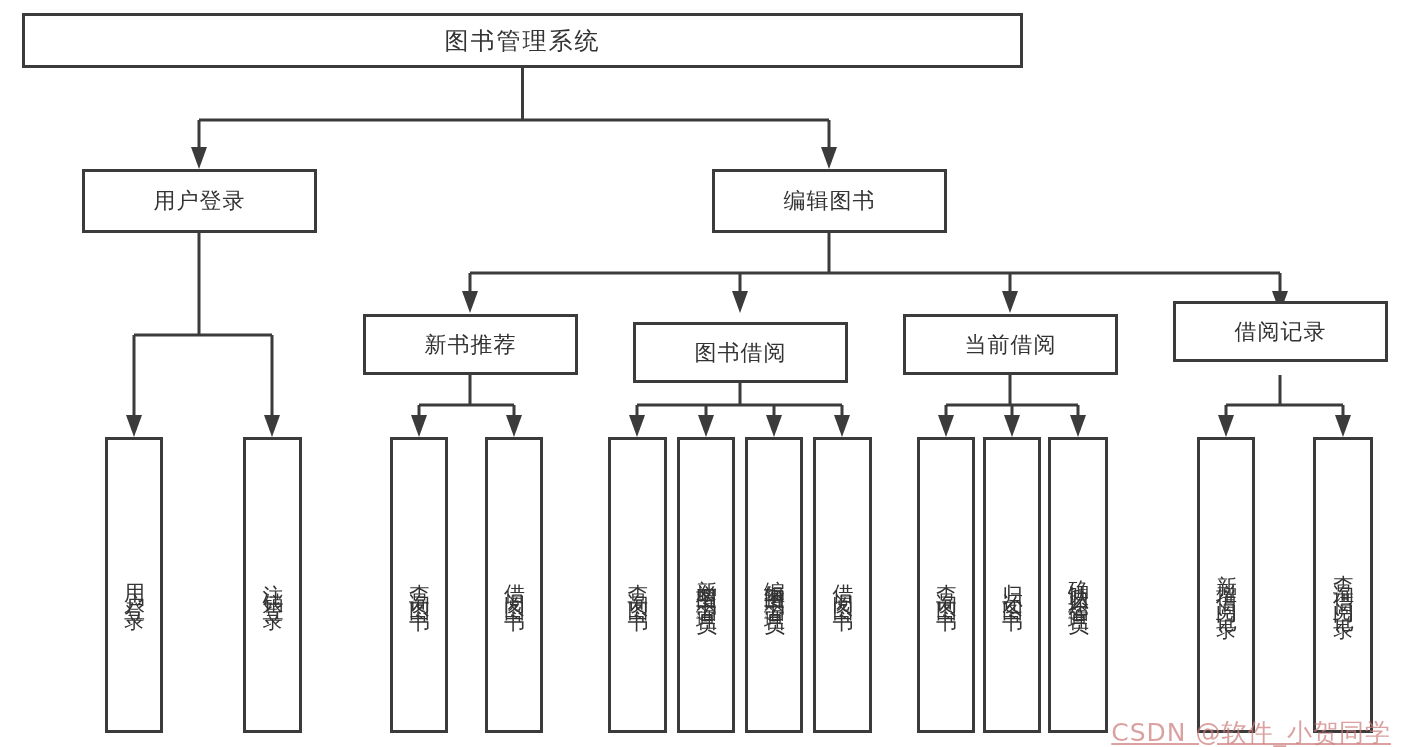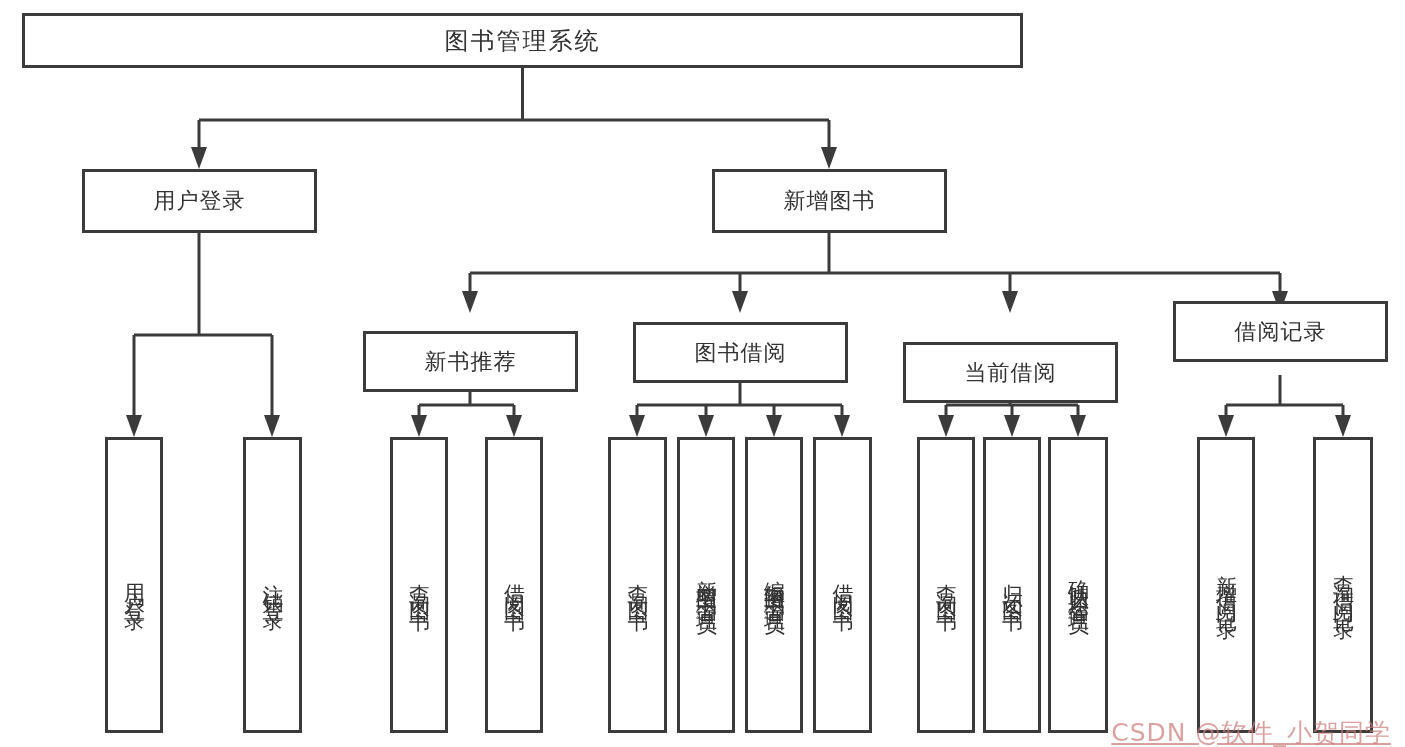--- a/index.html
+++ b/index.html
@@ -110,25 +110,25 @@
       <polygon points="1070,415 1086,415 1078,437"></polygon>
 
       <polygon points="1218,415 1234,415 1226,437"></polygon>
       <polygon points="1335,415 1351,415 1343,437"></polygon>
     </g>
   </svg>
 
   <div class="node root" style="left:22px; top:13px; width:1001px; height:55px;">图书管理系统</div>
 
   <div class="node" style="left:82px; top:169px; width:235px; height:64px;">用户登录</div>
-  <div class="node" style="left:712px; top:169px; width:235px; height:64px;">新增图书</div>
+  <div class="node" style="left:712px; top:169px; width:235px; height:64px;">编辑图书</div>
 
-  <div class="node" style="left:363px; top:314px; width:215px; height:61px;margin-top:17px;">新书推荐</div>
+  <div class="node" style="left:363px; top:314px; width:215px; height:61px;">新书推荐</div>
   <div class="node" style="left:633px; top:322px; width:215px; height:61px;">图书借阅</div>
-  <div class="node" style="left:903px; top:314px; width:215px; height:61px;margin-top:28px;">当前借阅</div>
+  <div class="node" style="left:903px; top:314px; width:215px; height:61px;">当前借阅</div>
   <div class="node" style="left:1173px; top:301px; width:215px; height:61px;">借阅记录</div>
 
   <div class="node leaf" style="left:105px; top:437px; width:58px; height:296px;">用户登录</div>
   <div class="node leaf" style="left:243px; top:437px; width:59px; height:296px;">注销登录</div>
 
   <div class="node leaf" style="left:390px; top:437px; width:58px; height:296px;">查询图书</div>
   <div class="node leaf" style="left:485px; top:437px; width:58px; height:296px;">借阅图书</div>
 
   <div class="node leaf" style="left:608px; top:437px; width:59px; height:296px;">查询图书</div>
   <div class="node leaf long" style="left:677px; top:437px; width:58px; height:296px;">新增图书（管理员）</div>

